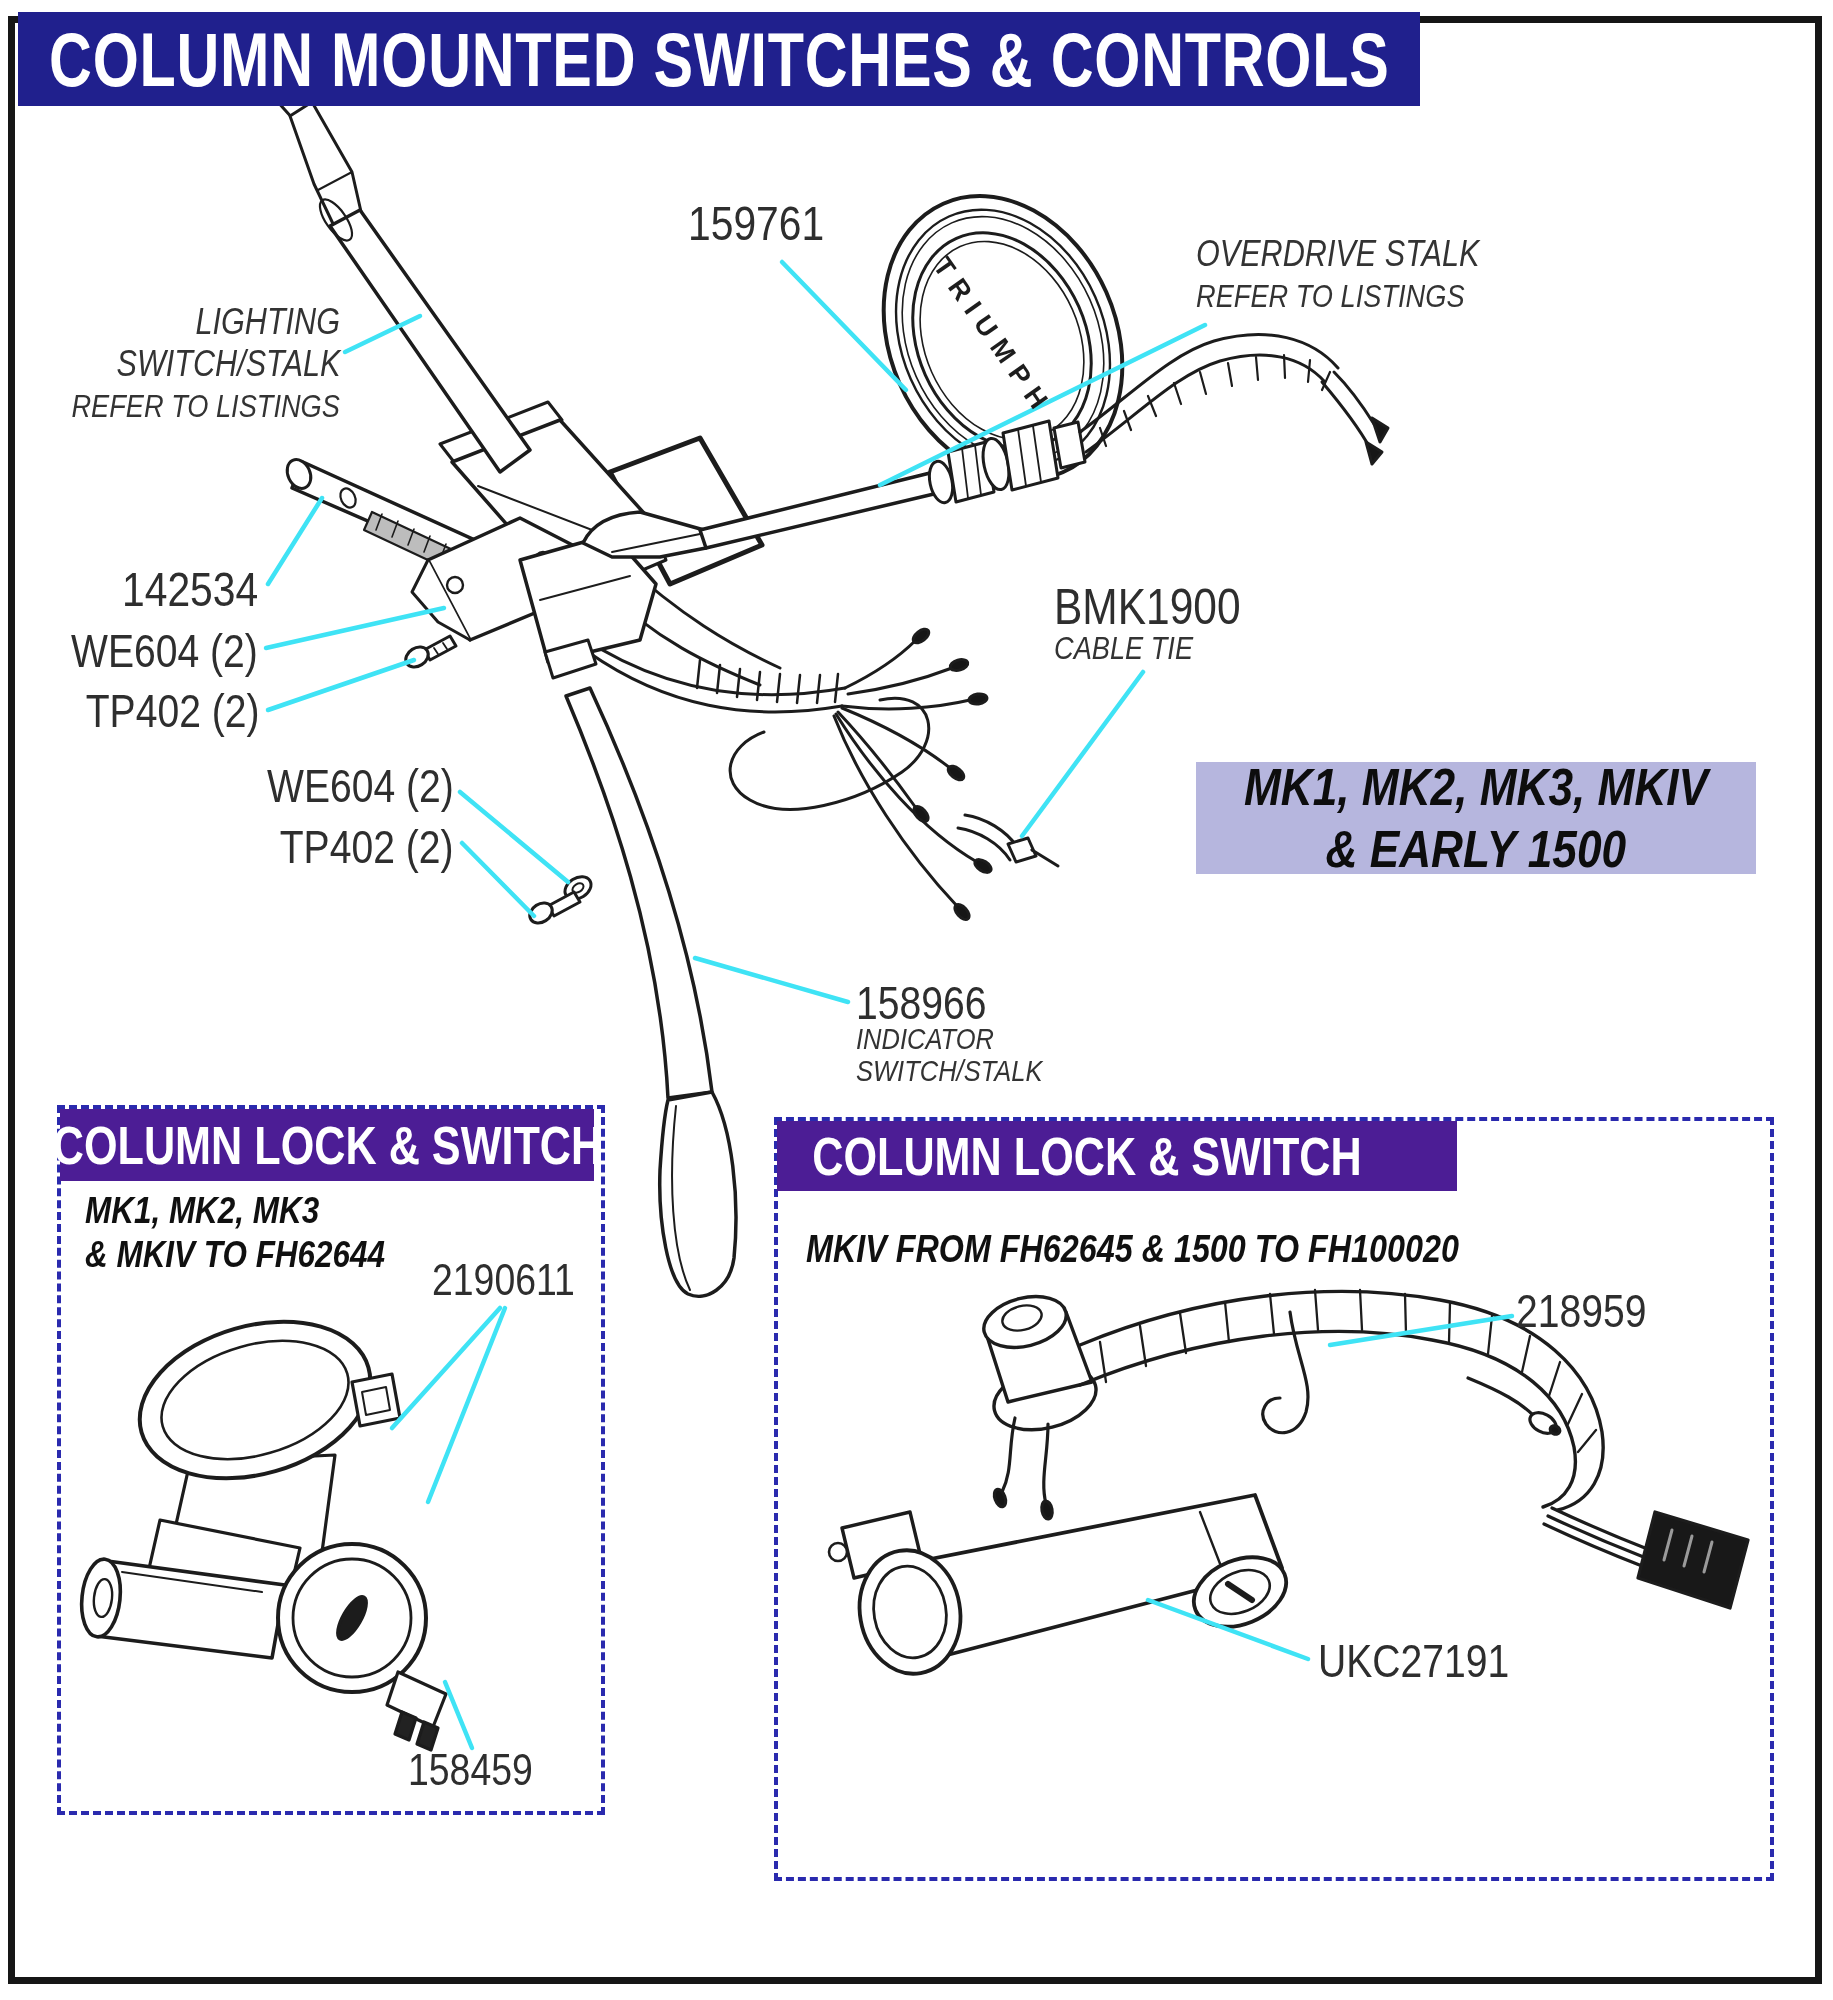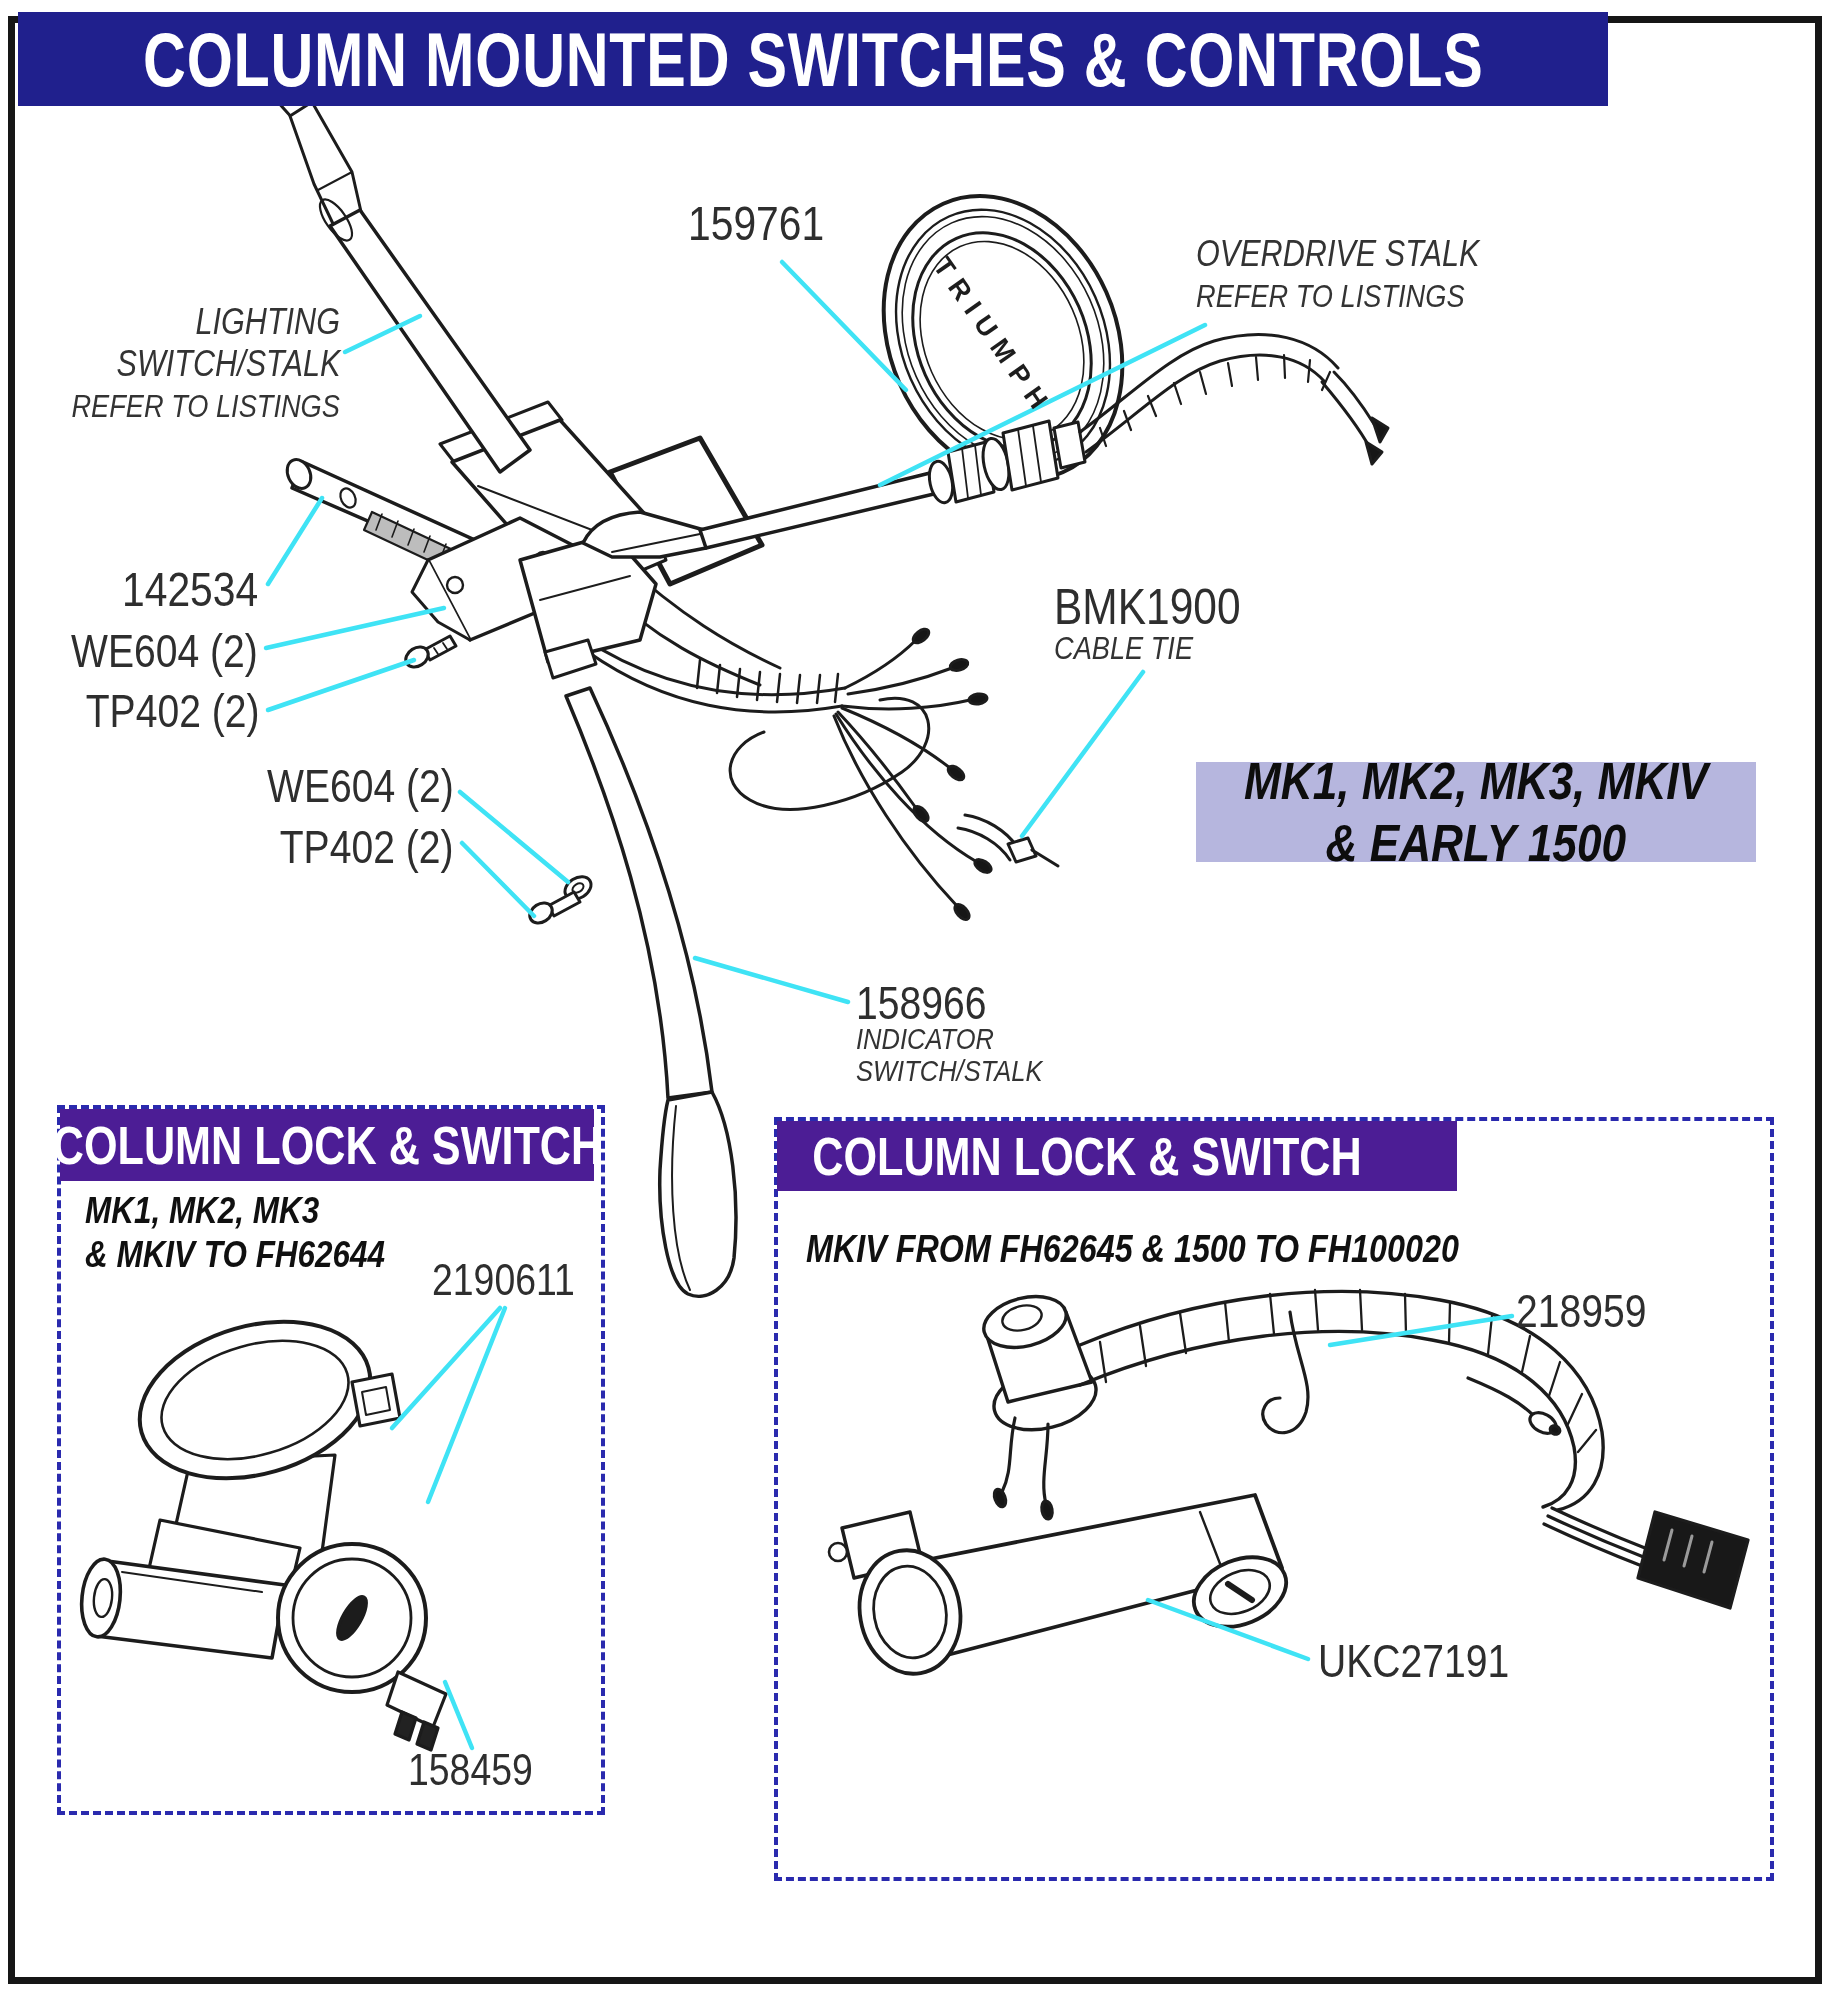--- a/index.html
+++ b/index.html
@@ -1,36 +1,36 @@
 <!DOCTYPE html>
 <html><head>
 <meta charset="utf-8">
 <style>
   html,body{margin:0;padding:0;background:#fff;}
   #page{position:relative;width:1833px;height:2000px;background:#ffffff;overflow:hidden;
         font-family:"Liberation Sans",sans-serif;}
   #frame{position:absolute;left:8px;top:16px;width:1800px;height:1954px;border:7px solid #161616;}
-  #banner{position:absolute;left:18px;top:12px;width:1590px;height:94px;background:#20208D;
+  #banner{position:absolute;left:18px;top:12px;width:1402px;height:94px;background:#20208D;
           display:flex;align-items:center;justify-content:center;}
   #banner span{color:#ffffff;font-weight:700;font-size:76px;letter-spacing:1px;white-space:nowrap;
           transform:scaleX(0.78);transform-origin:center center;}
   svg.draw{position:absolute;left:0;top:0;}
   .lbl{position:absolute;line-height:1;white-space:nowrap;color:#2e2e2e;}
   .pn{font-size:46px;font-weight:400;transform:scaleX(0.85);transform-origin:left top;}
   .pn-r{transform-origin:right top;text-align:right;}
   .it{font-style:italic;font-size:34px;color:#333;transform:scaleX(0.85);transform-origin:left top;}
   .it-r{transform-origin:right top;text-align:right;}
   .bit{font-weight:700;font-style:italic;color:#101010;transform:scaleX(0.85);transform-origin:left top;}
   .box{position:absolute;border:4px dashed #2a2aae;background:transparent;}
   .boxhead{position:absolute;background:#4c1d95;display:flex;align-items:center;}
   .boxhead span{color:#fff;font-weight:700;font-size:54px;white-space:nowrap;}
   #leftBoxHead{justify-content:center;}
   #leftBoxHead span{transform:scaleX(0.8);transform-origin:center center;}
   #rightBoxHead span{transform:scaleX(0.8);transform-origin:left center;padding-left:44px;}
-  #badge{position:absolute;left:1196px;top:762px;width:560px;height:100px;background:#B6B6DE;
+  #badge{position:absolute;left:1196px;top:762px;width:560px;height:112px;background:#B6B6DE;
          display:flex;flex-direction:column;align-items:center;justify-content:center;}
   #badge div{font-weight:700;font-style:italic;font-size:52px;color:#0d0d0d;line-height:62px;
          transform:scaleX(0.85);transform-origin:center center;white-space:nowrap;}
   #triumph{position:absolute;left:952px;top:252px;font-size:27px;font-weight:700;letter-spacing:9px;
          color:#1d1d1d;transform:rotate(55deg);transform-origin:left top;}
 </style>
 </head>
 <body>
 
 <div id="page">

